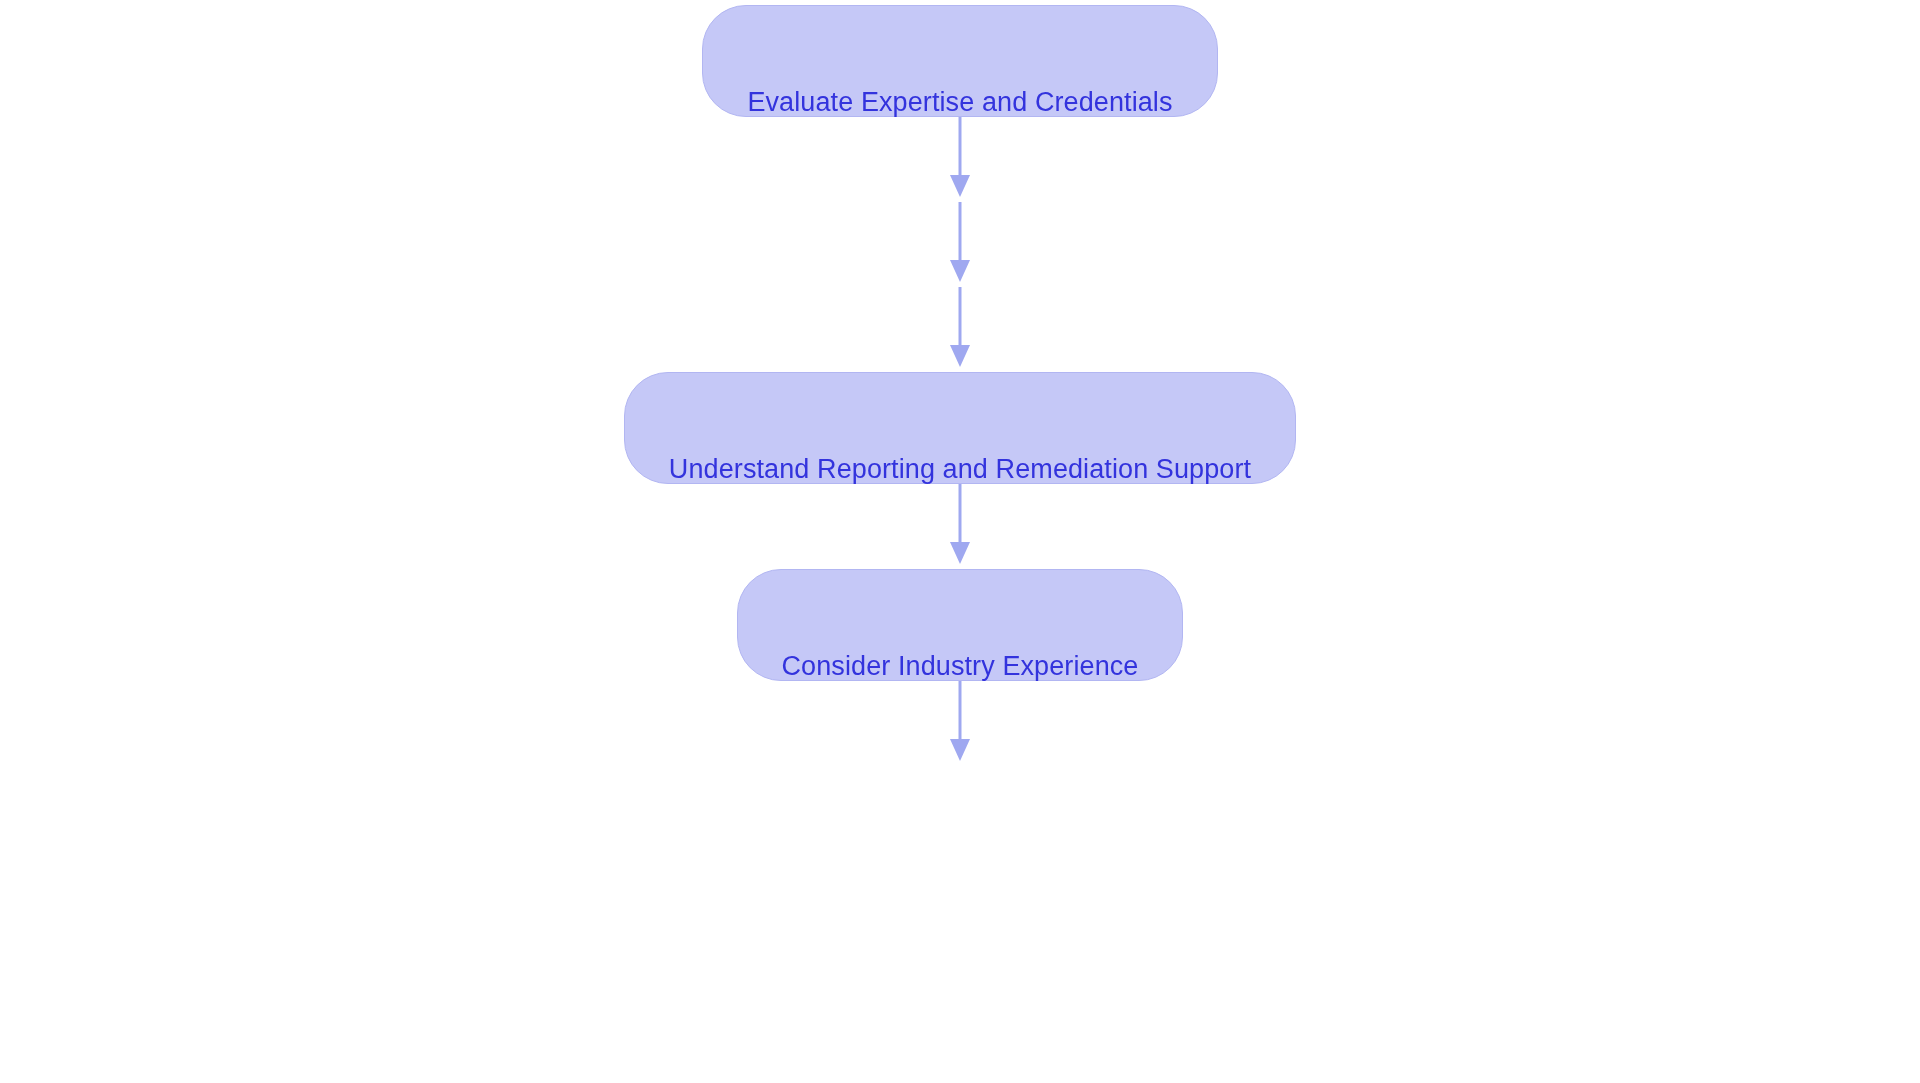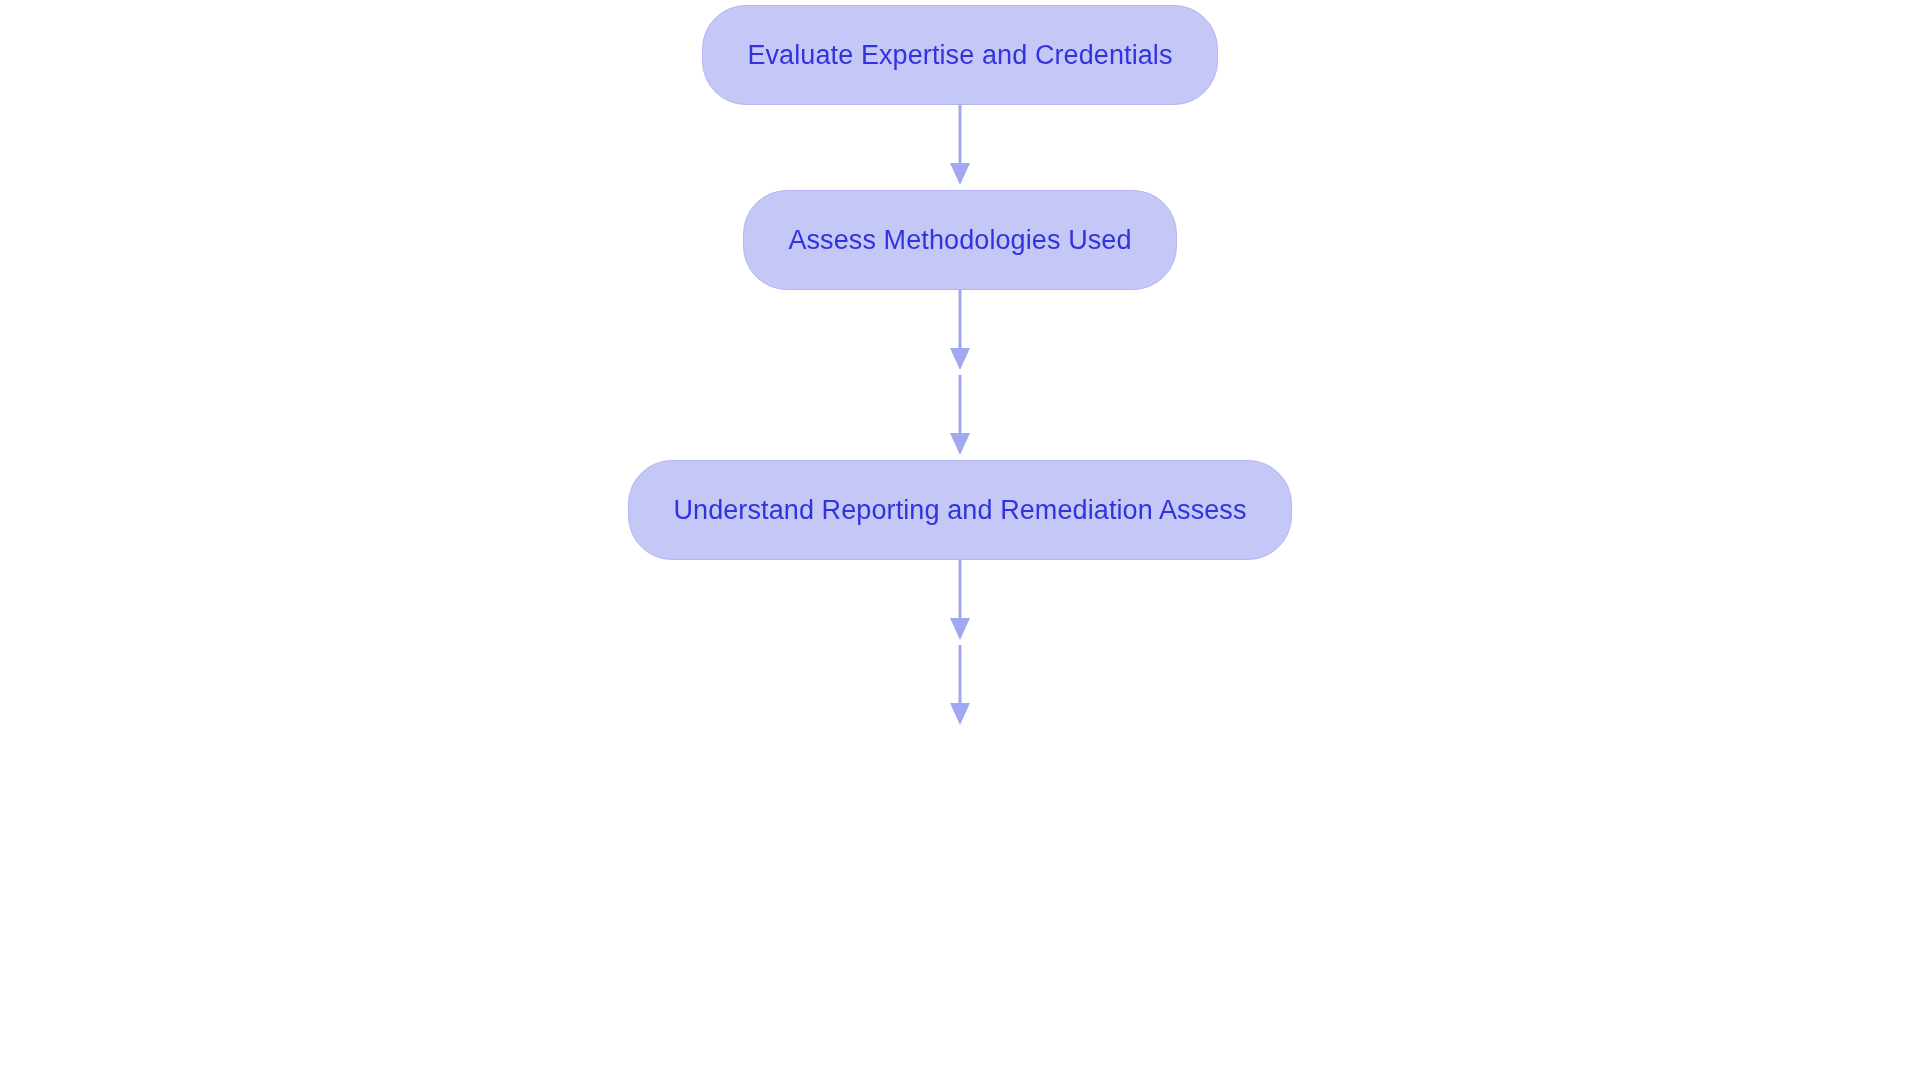--- a/index.html
+++ b/index.html
@@ -25,24 +25,24 @@
   }
 
   .chain {
     display: flex;
     flex-direction: column;
     align-items: center;
     margin-top: 5px;
   }
 
   .node {
-    height: 100px;
+    height: 112px;
     box-sizing: border-box;
     display: flex;
-    align-items: center;
+    align-items: flex-end;
     justify-content: center;
     background: #c5c8f7;
     border: 1px solid #b2b6f2;
     border-radius: 44px;
     padding: 0 44px;
     white-space: nowrap;
   }
 
   .node-label {
     font-family: "Liberation Sans", sans-serif;
@@ -76,44 +76,44 @@
 
     <div class="node">
       <span class="node-label">Evaluate Expertise and Credentials</span>
     </div>
 
     <svg class="connector" viewBox="0 0 30 85" xmlns="http://www.w3.org/2000/svg">
       <line class="shaft" x1="15" y1="0" x2="15" y2="63"></line>
       <polygon class="head" points="15,80 5,58 25,58"></polygon>
     </svg>
 
-    <div class="node">
-      <span class="node-label">Assess Methodologies Used</span>
-    </div>
 
     <svg class="connector" viewBox="0 0 30 85" xmlns="http://www.w3.org/2000/svg">
       <line class="shaft" x1="15" y1="0" x2="15" y2="63"></line>
       <polygon class="head" points="15,80 5,58 25,58"></polygon>
     </svg>
 
 
     <svg class="connector" viewBox="0 0 30 85" xmlns="http://www.w3.org/2000/svg">
       <line class="shaft" x1="15" y1="0" x2="15" y2="63"></line>
       <polygon class="head" points="15,80 5,58 25,58"></polygon>
     </svg>
 
     <div class="node">
-      <span class="node-label">Understand Reporting and Remediation Assess</span>
+      <span class="node-label">Understand Reporting and Remediation Support</span>
     </div>
 
     <svg class="connector" viewBox="0 0 30 85" xmlns="http://www.w3.org/2000/svg">
       <line class="shaft" x1="15" y1="0" x2="15" y2="63"></line>
       <polygon class="head" points="15,80 5,58 25,58"></polygon>
     </svg>
 
+    <div class="node">
+      <span class="node-label">Consider Industry Experience</span>
+    </div>
 
     <svg class="connector" viewBox="0 0 30 85" xmlns="http://www.w3.org/2000/svg">
       <line class="shaft" x1="15" y1="0" x2="15" y2="63"></line>
       <polygon class="head" points="15,80 5,58 25,58"></polygon>
     </svg>
 
 
   </div>
 </div>
 

